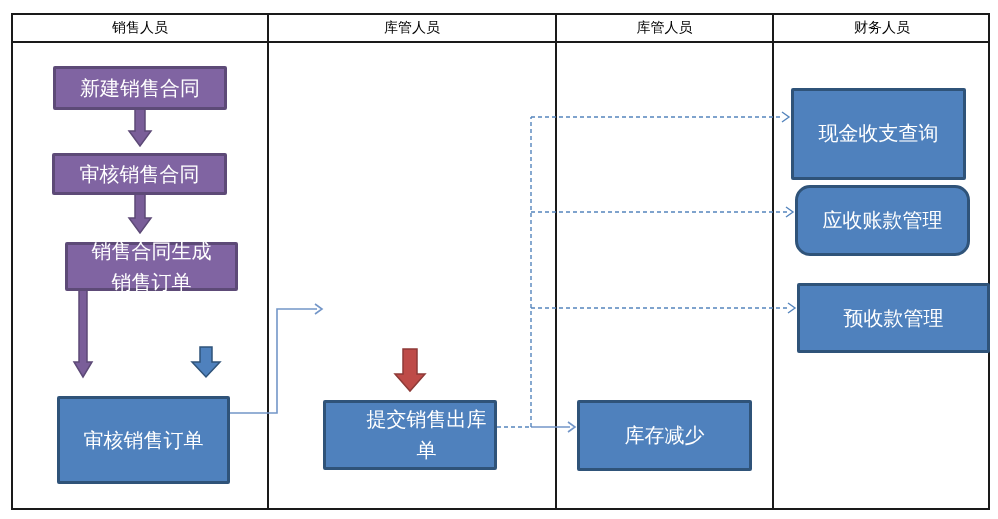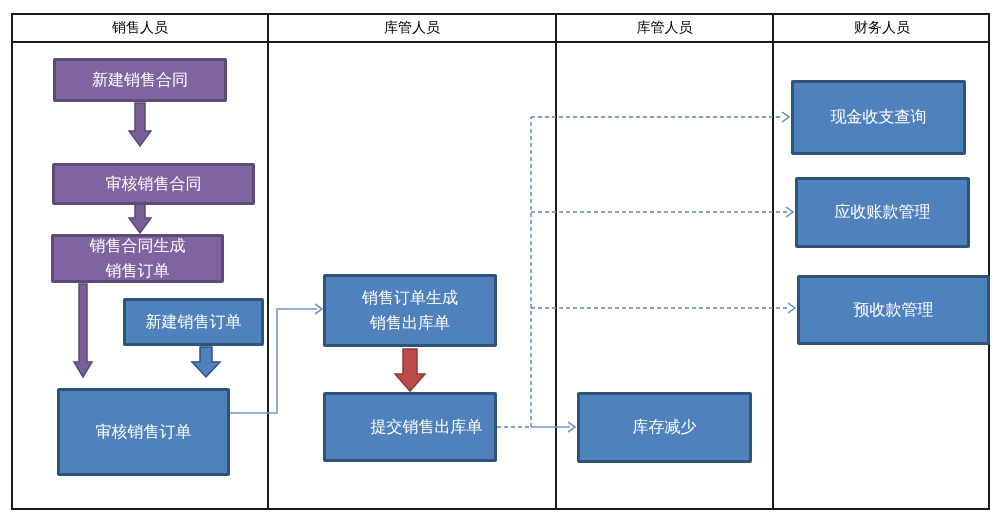--- a/index.html
+++ b/index.html
@@ -29,35 +29,36 @@
   }
   .lane-label-0 { left: 13px;  width: 254px; }
   .lane-label-1 { left: 269px; width: 286px; }
   .lane-label-2 { left: 557px; width: 215px; }
   .lane-label-3 { left: 774px; width: 216px; }
   
   .box {
     position: absolute; box-sizing: border-box;
     display: flex; align-items: center; justify-content: center;
     text-align: center; color: var(--text_light, #fff);
-    font-size: 16px; line-height: 1.55; white-space: pre-line;
+    font-size: 20px; line-height: 1.55; white-space: pre-line;
     border-radius: 2px;
+    margin-top: 8px;
   }
   .purple { background: var(--purple_fill, #8064A2); border: 3px solid var(--purple_border, #5D4A77); }
   .blue   { background: var(--blue_fill, #4F81BD);   border: 3px solid var(--blue_border, #2F5379); }
   .b0  { left: 53px;  top: 58px;  width: 174px; height: 44px; }
-  .b1  { left: 52px;  top: 163px; width: 203px; height: 42px; text-align: center; }
-  .b2  { left: 51px;  top: 234px; width: 173px; height: 49px; }
+  .b1  { left: 52px;  top: 145px; width: 175px; height: 42px; text-align: center; }
+  .b2  { left: 65px;  top: 234px; width: 173px; height: 49px; }
   .b3  { left: 123px; top: 298px; width: 141px; height: 48px; }
   .b4  { left: 57px;  top: 388px; width: 173px; height: 88px; }
   .b5  { left: 323px; top: 274px; width: 174px; height: 73px; }
   .b6  { left: 323px; top: 392px; width: 174px; height: 70px; padding-left: 33px; }
   .b7  { left: 577px; top: 392px; width: 175px; height: 71px; }
-  .b8  { left: 791px; top: 80px;  width: 175px; height: 75px; }
-  .b9  { left: 795px; top: 177px; width: 175px; height: 71px; }
+  .b8  { left: 791px; top: 80px;  width: 175px; height: 92px; font-family: Liberation Mono, monospace; }
+  .b9  { left: 795px; top: 177px; width: 175px; height: 71px; border-radius: 15px; }
   .b10 { left: 797px; top: 275px; width: 193px; height: 70px; }
   
   #connector-layer { position: absolute; left: 0; top: 0; pointer-events: none; }
   .block-purple { fill: var(--purple_arrow, #7A5E99); stroke: var(--purple_border, #5D4A77); stroke-width: 1.5; }
   .block-blue   { fill: var(--blue_fill, #4F81BD);    stroke: var(--blue_border, #2F5379);   stroke-width: 1.5; }
   .block-red    { fill: var(--red_fill, #BE4B48);     stroke: var(--red_border, #8E3A37);    stroke-width: 1.5; }
   .conn  { fill: none; stroke: var(--connector, #7396C8); stroke-width: 1.6; }
   .dash  { fill: none; stroke: var(--dashed, #5585BD);    stroke-width: 1.4; stroke-dasharray: 4 3; }
   .dhead { fill: none; stroke: var(--dashed, #5585BD);    stroke-width: 1.4; }
 </style>
@@ -100,23 +101,20 @@
     <path class="dash" d="M531,212 L787,212"></path>
     <polyline class="dhead" points="786,207 793,212 786,217"></polyline>
     <path class="dash" d="M531,308 L789,308"></path>
     <polyline class="dhead" points="788,303 795,308 788,313"></polyline>
   </svg>
 
   <div class="box purple b0">新建销售合同</div>
   <div class="box purple b1">审核销售合同</div>
   <div class="box purple b2">销售合同生成
 销售订单</div>
-  <div class="box blue b3">新建销售订单</div>
   <div class="box blue b4">审核销售订单</div>
-  <div class="box blue b5">销售订单生成
-销售出库单</div>
   <div class="box blue b6">提交销售出库单</div>
   <div class="box blue b7">库存减少</div>
   <div class="box blue b8">现金收支查询</div>
   <div class="box blue b9">应收账款管理</div>
   <div class="box blue b10">预收款管理</div>
 
 </div>
 
 </body></html>

